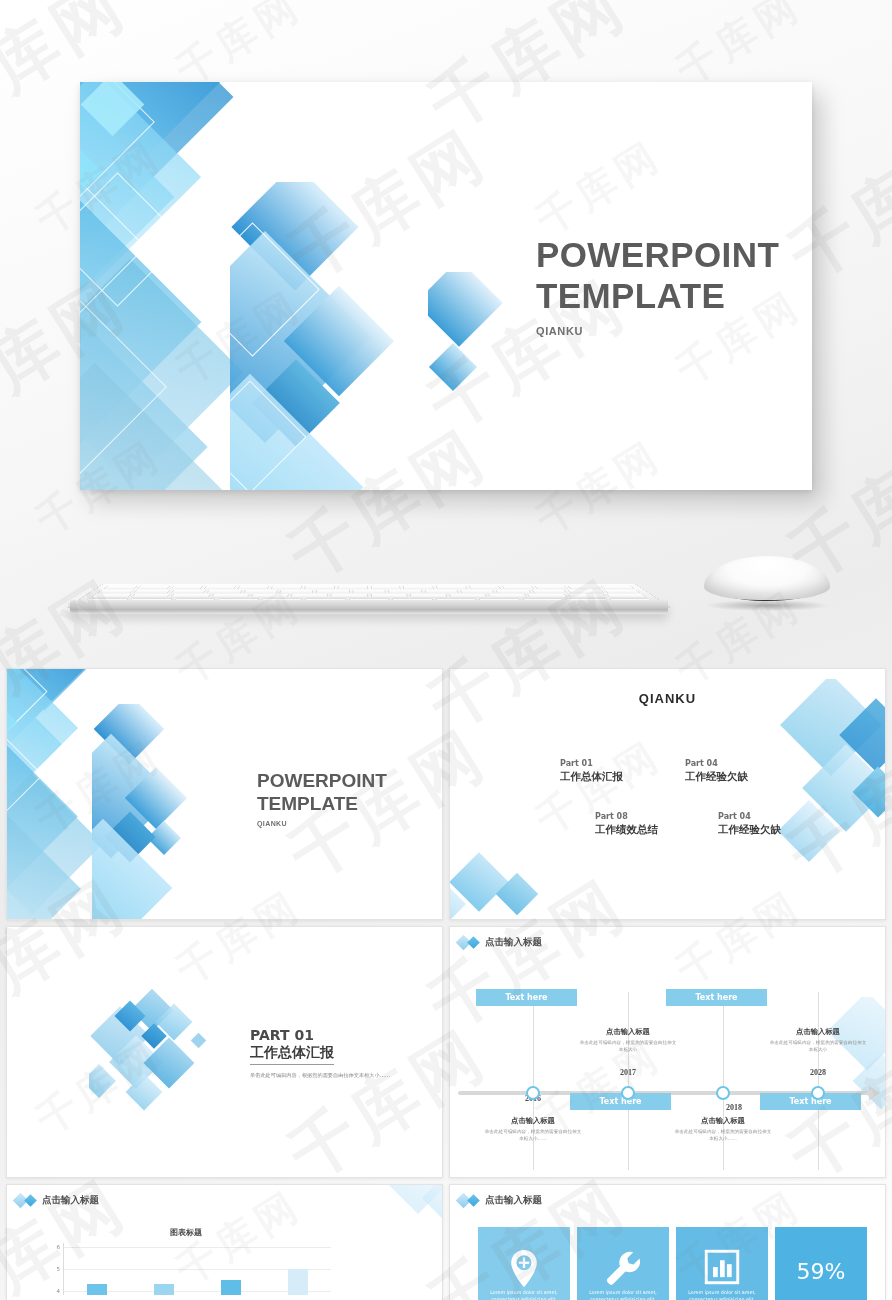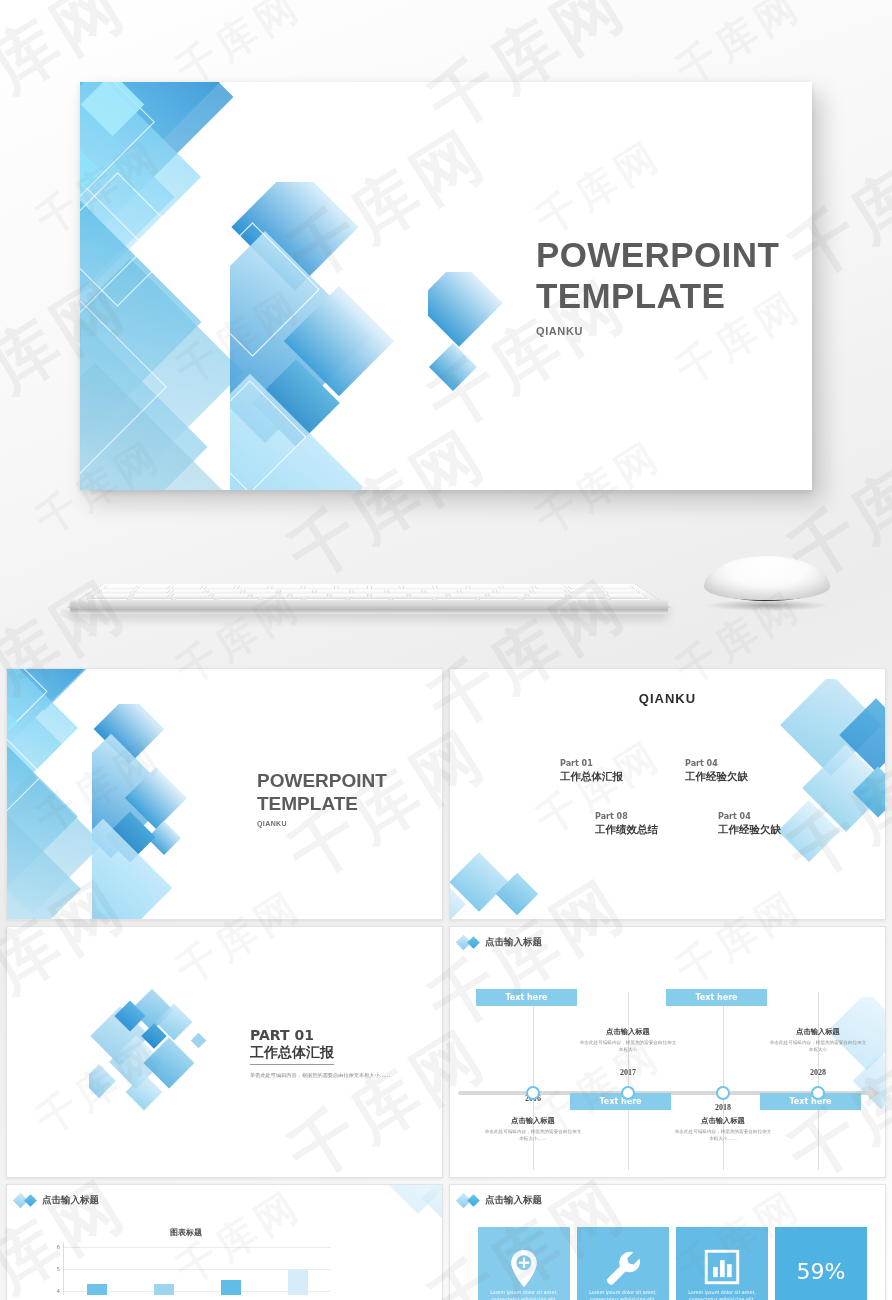--- a/index.html
+++ b/index.html
@@ -584,21 +584,21 @@
         <div class="b">单击此处可编辑内容，根据您的需要自由拉伸文本框大小</div>
       </div>
       <div class="tl-block" style="left:318px;top:100px;width:100px;">
         <div class="h">点击输入标题</div>
         <div class="b">单击此处可编辑内容，根据您的需要自由拉伸文本框大小</div>
       </div>
 
       <div class="tl-year" style="left:178px;top:141px;">2017</div>
       <div class="tl-year" style="left:368px;top:141px;">2028</div>
       <div class="tl-year" style="left:83px;top:160px;margin-top:7px;">2016</div>
-      <div class="tl-year" style="left:273px;top:176px;">2018</div>
+      <div class="tl-year" style="left:284px;top:176px;">2018</div>
 
       <div class="tl-block" style="left:33px;top:189px;width:100px;">
         <div class="h">点击输入标题</div>
         <div class="b">单击此处可编辑内容，根据您的需要自由拉伸文本框大小……</div>
       </div>
       <div class="tl-block" style="left:223px;top:189px;width:100px;">
         <div class="h">点击输入标题</div>
         <div class="b">单击此处可编辑内容，根据您的需要自由拉伸文本框大小……</div>
       </div>
     </div>

